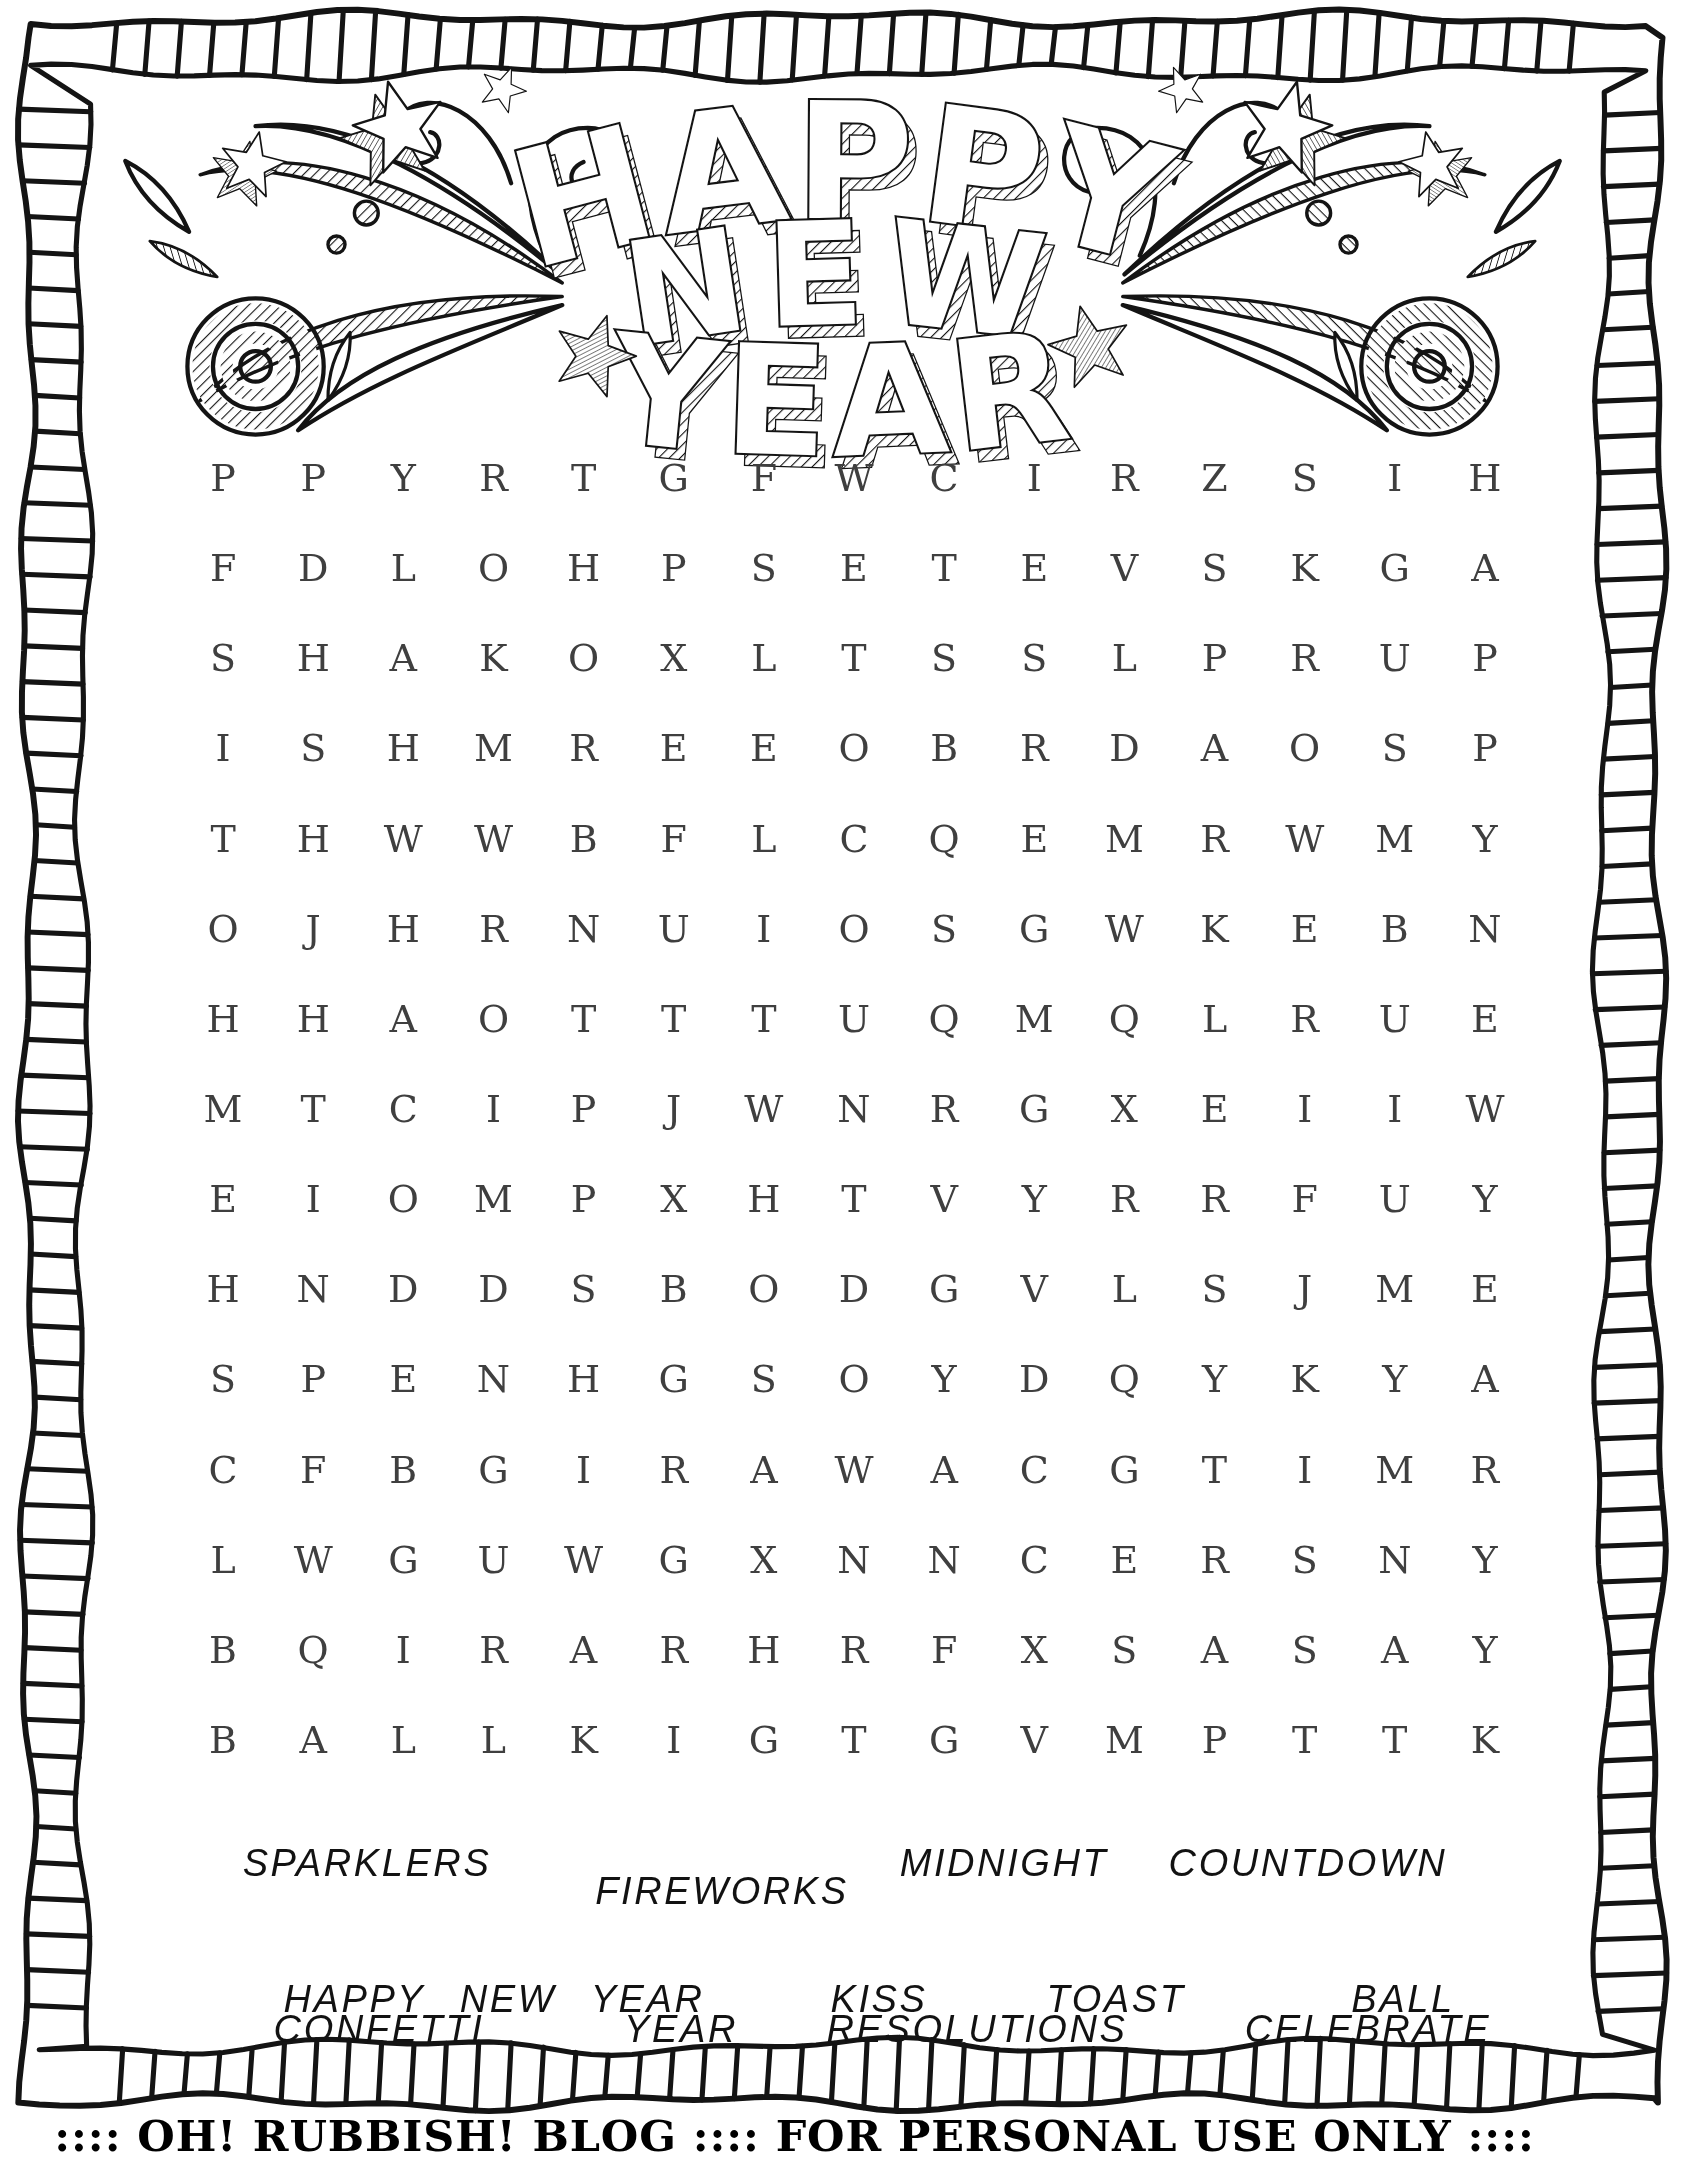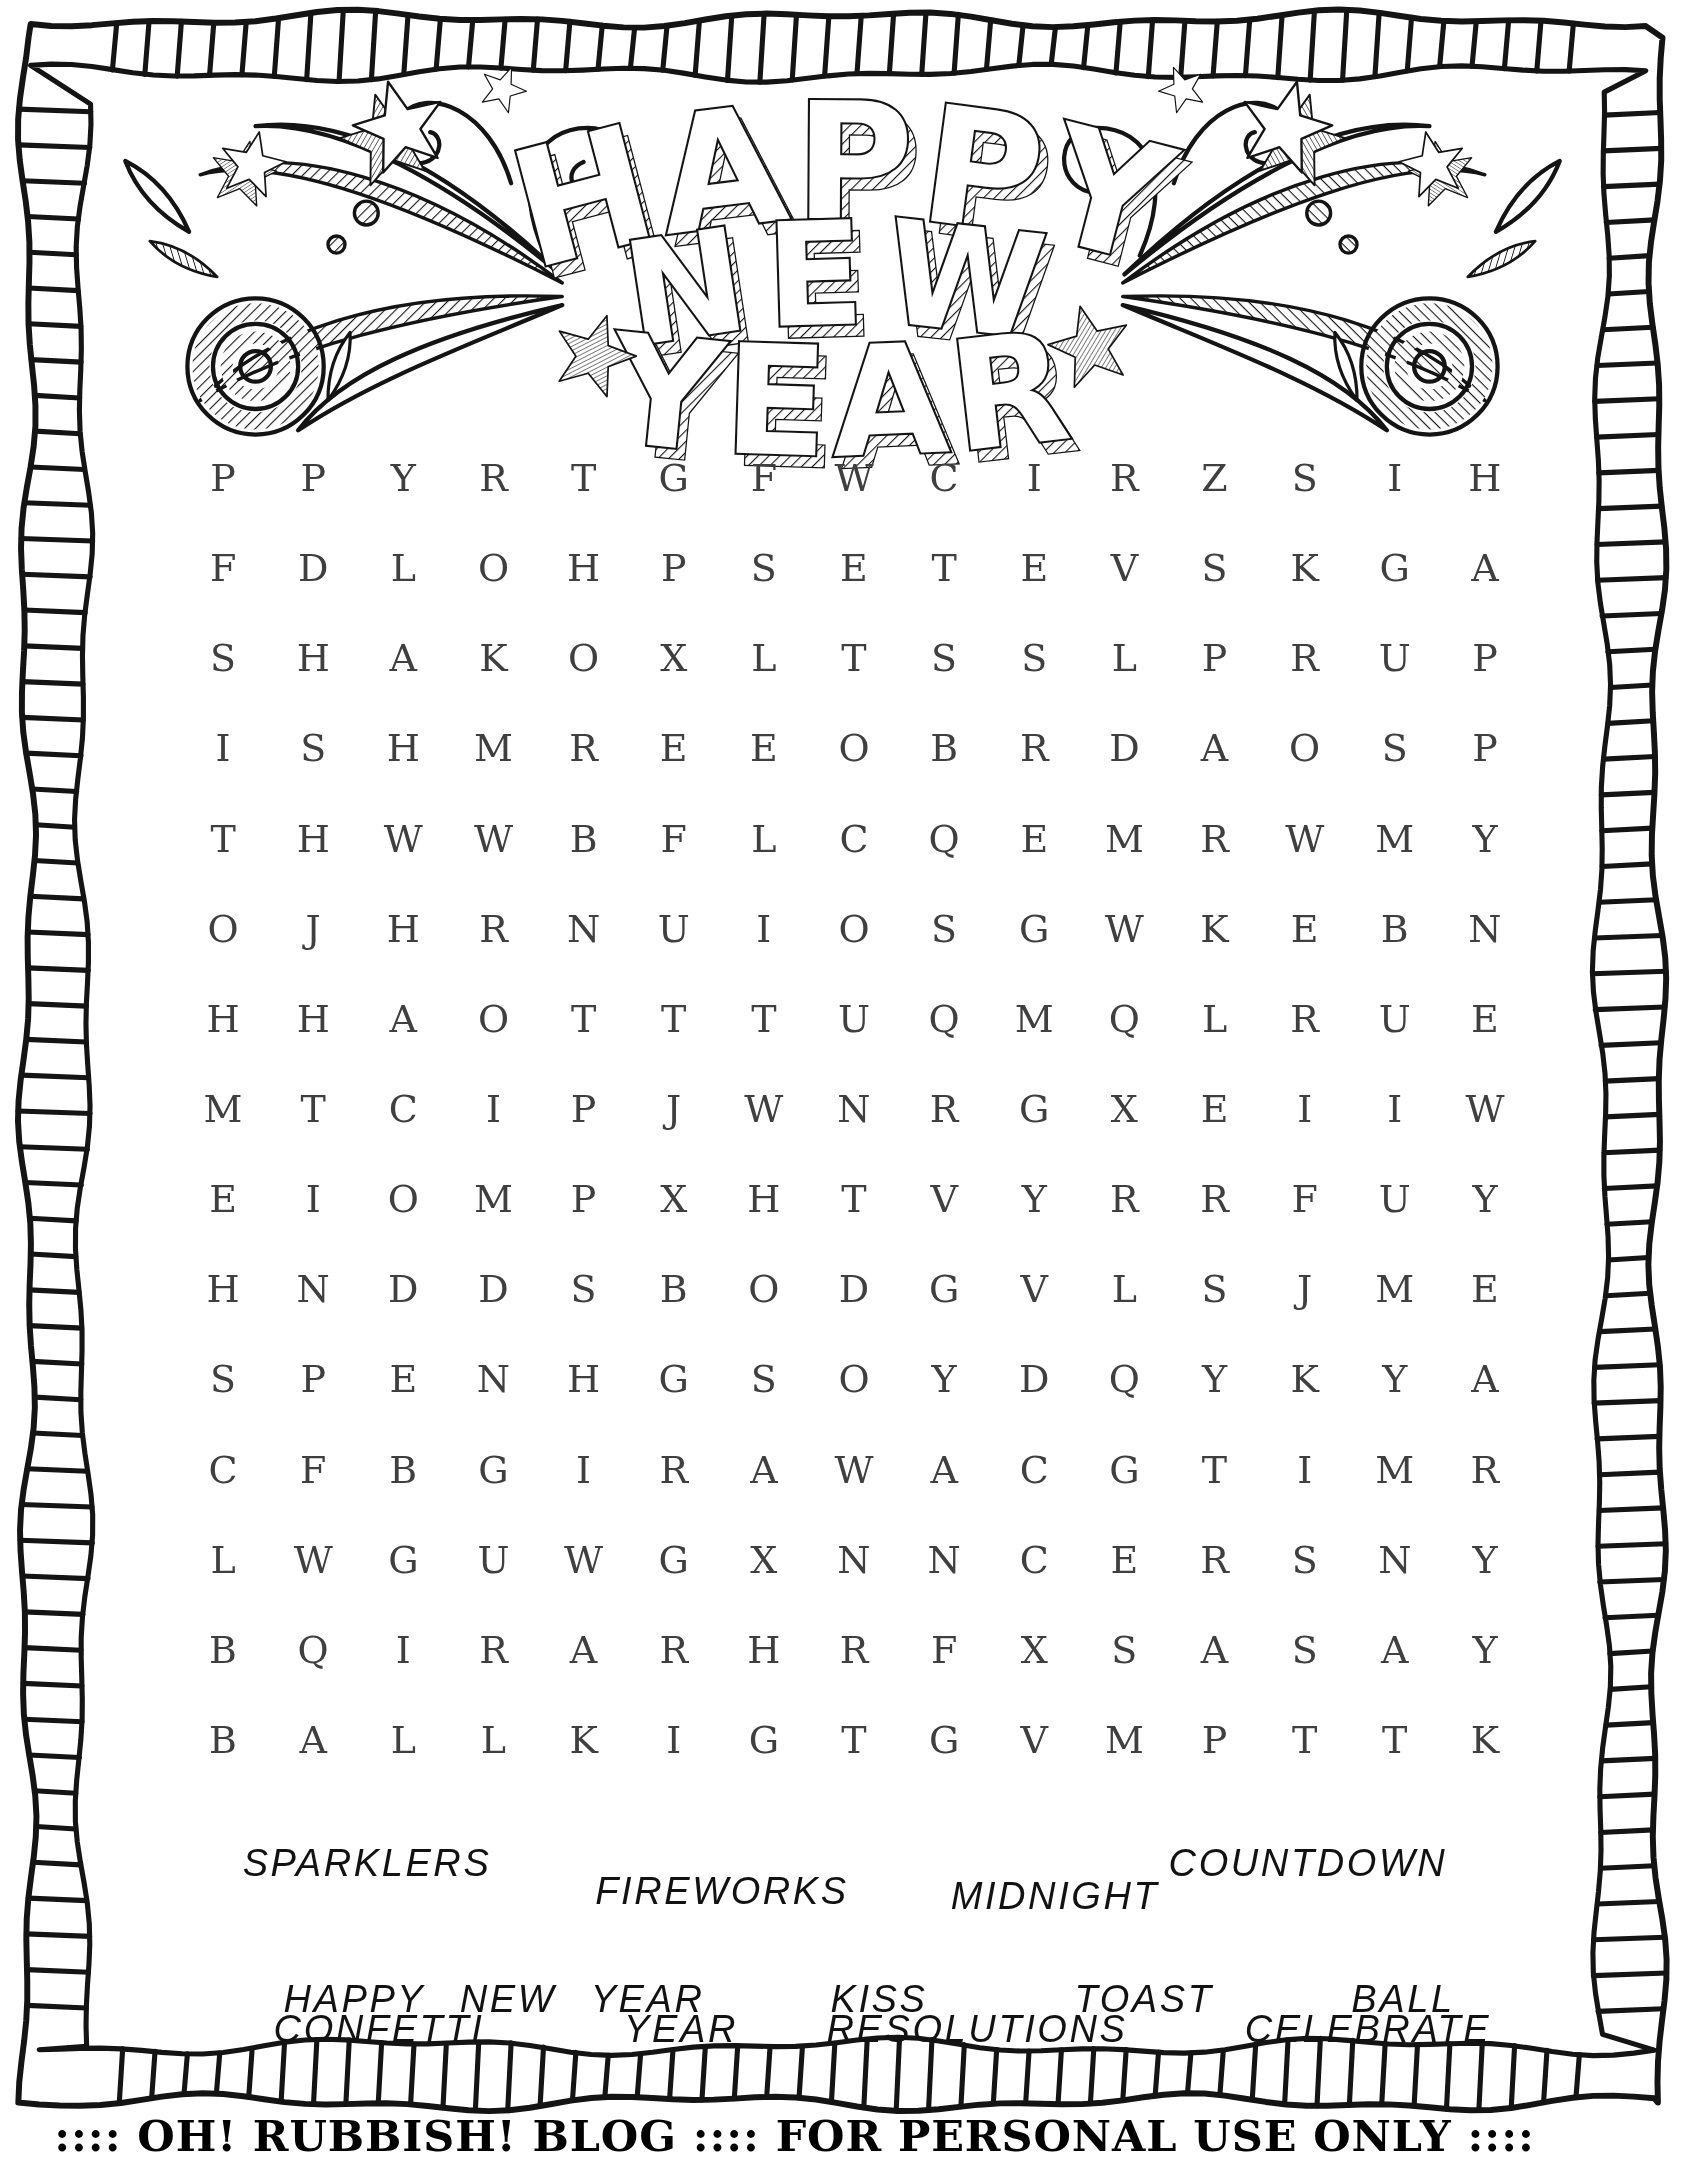--- a/index.html
+++ b/index.html
@@ -52,29 +52,29 @@
     position:absolute;
     transform:translateX(-50%);
     white-space:nowrap;
     font-family:"Liberation Sans",sans-serif;
     font-size:38px;
     letter-spacing:2.6px;
     color:#121212;
   }
   #wrow1 .w:nth-child(1){left:367px;}
   #wrow1 .w:nth-child(2){left:722px;margin-top:28px;}
-  #wrow1 .w:nth-child(3){left:1055px;margin-top:33px;}
+  #wrow1 .w:nth-child(3){left:1004px;}
   #wrow1 .w:nth-child(4){left:1308px;}
   #wrow2 .w:nth-child(1){left:379px;}
   #wrow2 .w:nth-child(2){left:681px;}
   #wrow2 .w:nth-child(3){left:977px;}
   #wrow2 .w:nth-child(4){left:1368px;}
   #wrow3 .w:nth-child(1){left:494px;word-spacing:22px;}
   #wrow3 .w:nth-child(2){left:879px;}
-  #wrow3 .w:nth-child(3){left:1144px;}
+  #wrow3 .w:nth-child(3){left:1116px;}
   #wrow3 .w:nth-child(4){left:1403px;}
 
   
   #footer{
     position:absolute;
     left:0;top:2111px;width:1589px;
     text-align:center;
     font-family:"DejaVu Serif","Liberation Serif",serif;
     font-weight:700;
     font-size:43px;

